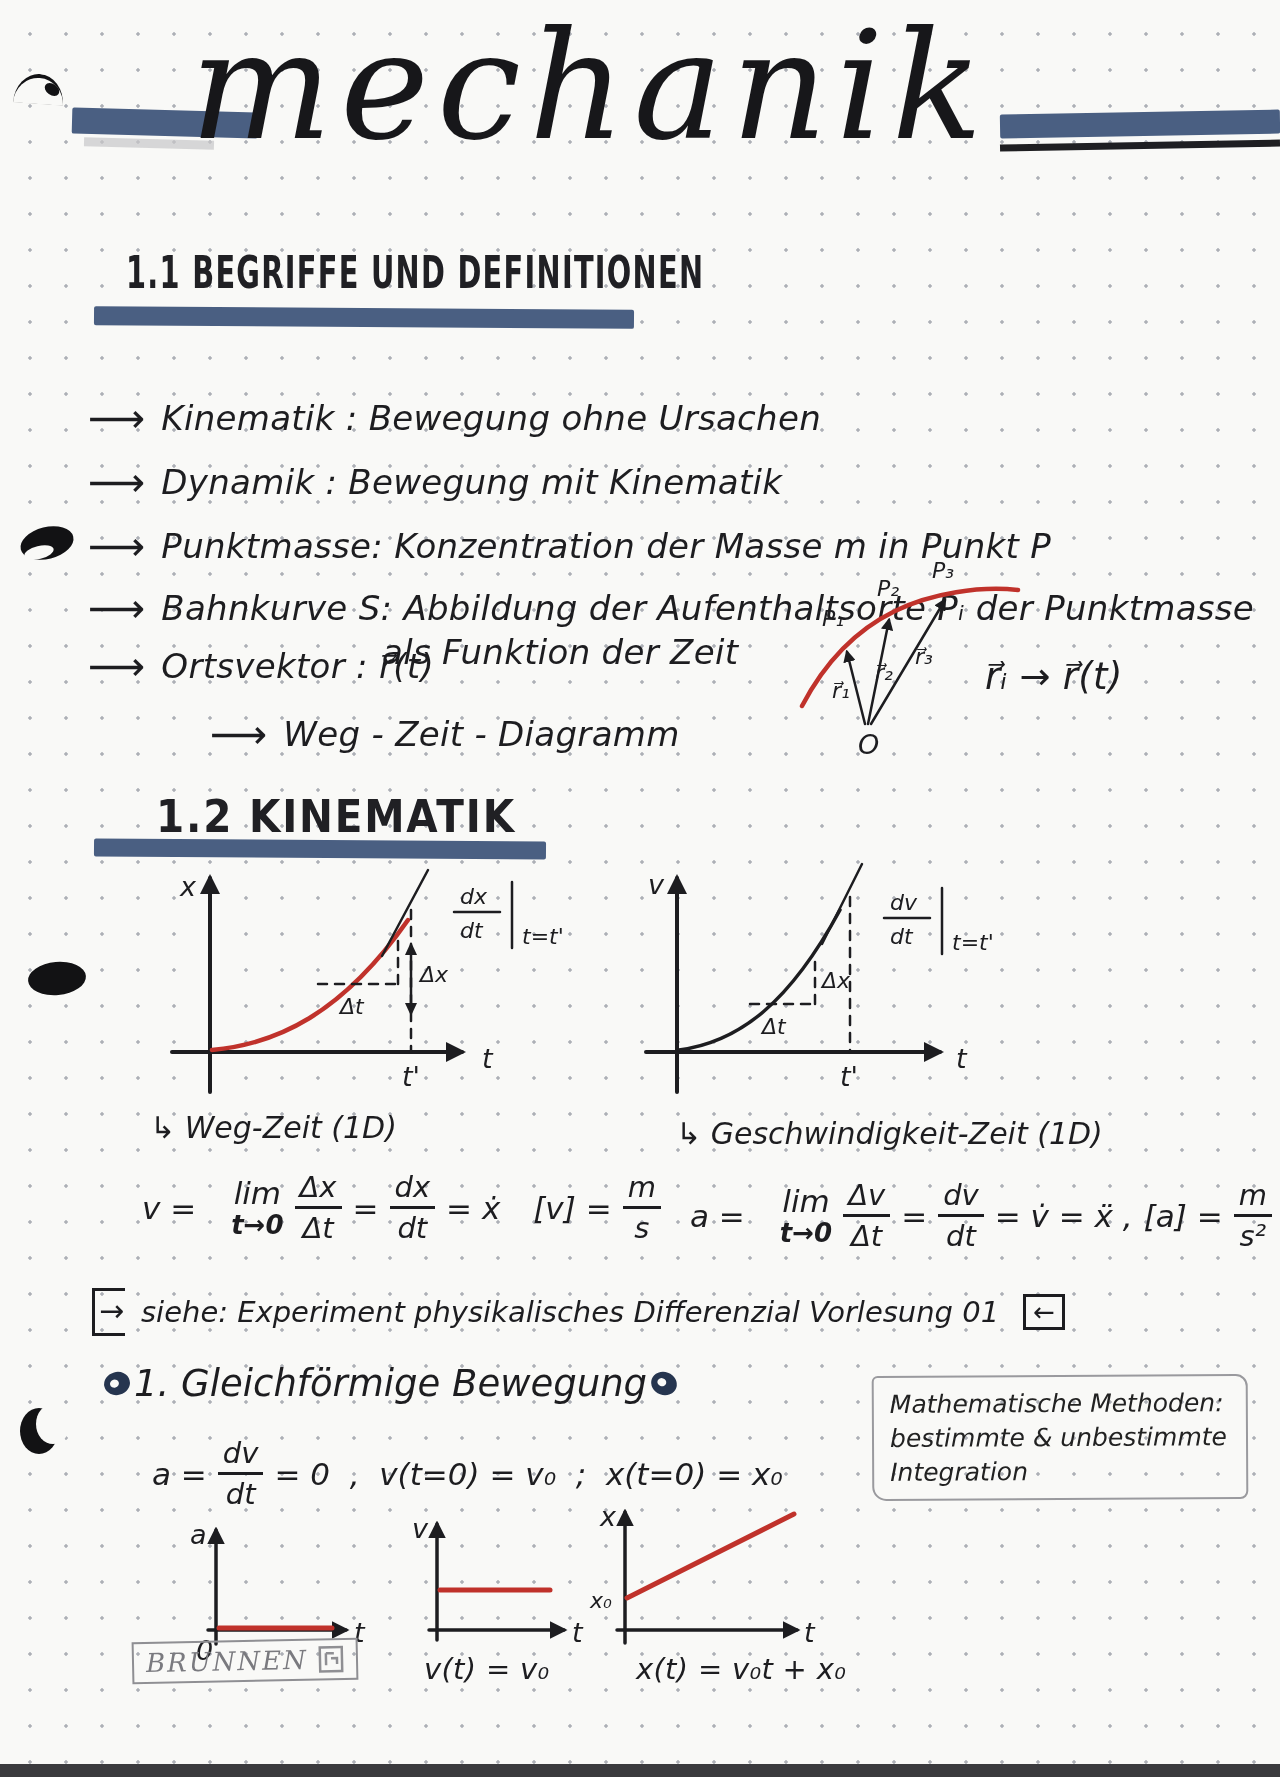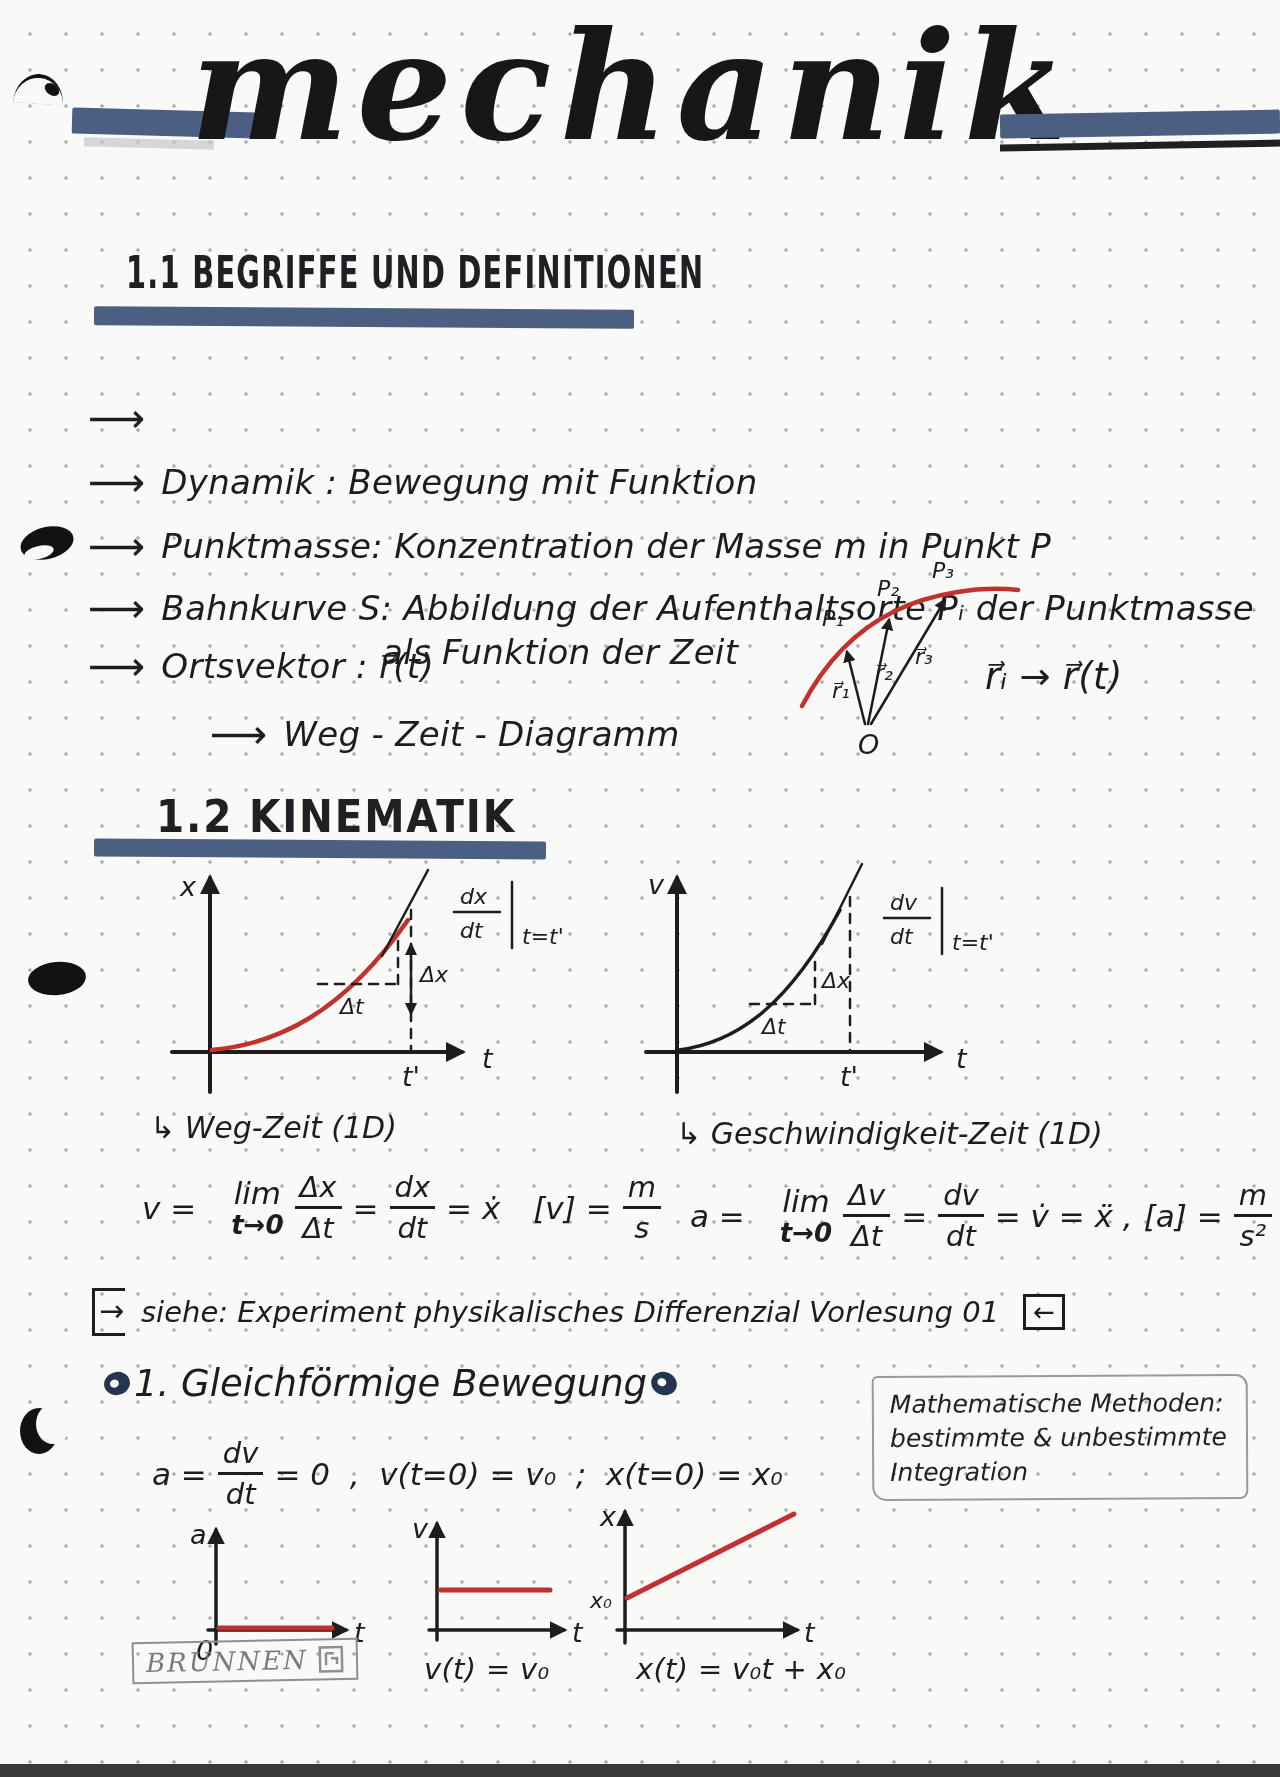--- a/index.html
+++ b/index.html
@@ -3,21 +3,21 @@
 <meta charset="utf-8">
 <style>
   html,body{margin:0;padding:0;background:#e9e9eb;}
   #page{position:relative;width:1280px;height:1777px;overflow:hidden;
     background-color:#f9f9f7;
     background-image:radial-gradient(circle,#adb0b6 1.5px,rgba(0,0,0,0) 1.8px);
     background-size:36px 36px;background-position:12px 16px;
     font-family:"DejaVu Sans",sans-serif;color:#1d1d20;}
   .abs{position:absolute;}
   .bar{background:#4a5f82;border-radius:2px;}
-  .title{font-family:"DejaVu Serif",serif;font-style:italic;font-weight:bold;
+  .title{font-family:"DejaVu Serif",serif;font-style:italic;font-weight:normal;
     font-size:150px;letter-spacing:8px;text-align:left;line-height:1.05;color:#17171a;white-space:nowrap;}
   .caps{font-weight:600;letter-spacing:2px;white-space:nowrap;color:#202024;}
   .hw{font-style:italic;font-size:34px;line-height:1.2;white-space:nowrap;letter-spacing:.3px;}
   .bullet{display:flex;gap:16px;align-items:flex-start;}
   .bullet .arrow{font-size:40px;line-height:1;font-style:normal;flex:none;}
   .capnote{font-style:italic;font-size:30px;white-space:nowrap;}
   .formula{display:flex;align-items:center;gap:11px;font-style:italic;font-size:31px;white-space:nowrap;}
   .frac{display:inline-flex;flex-direction:column;align-items:center;line-height:1.05;font-size:29px;}
   .frac .num{border-bottom:3px solid #1d1d20;padding:0 5px 4px;}
   .frac .den{padding-top:4px;}
@@ -76,24 +76,25 @@
   <div class="abs" style="left:84px;top:139px;width:130px;height:9px;background:#c7c7c9;opacity:.7;transform:rotate(1.5deg)"></div>
   <div class="abs title" style="left:190px;top:8px;width:800px">mechanik</div>
   <div class="abs bar" style="left:1000px;top:112px;width:280px;height:24px;transform:rotate(-1deg)"></div>
   <div class="abs" style="left:1000px;top:142px;width:280px;height:7px;background:#1f1f22;transform:rotate(-1deg)"></div>
 
   <div class="abs caps" style="left:126px;top:246px;font-size:45px;transform:scaleX(.64);transform-origin:left top">1.1 BEGRIFFE UND DEFINITIONEN</div>
   <div class="abs bar" style="left:94px;top:308px;width:540px;height:19px;transform:rotate(.4deg)"></div>
 
   <div class="abs bullet" style="left:88px;top:398px">
     <span class="arrow">⟶</span>
+    <span class="hw">Kinematik : Bewegung ohne Ursachen</span>
   </div>
   <div class="abs bullet" style="left:88px;top:462px">
     <span class="arrow">⟶</span>
-    <span class="hw">Dynamik : Bewegung mit Funktion</span>
+    <span class="hw">Dynamik : Bewegung mit Kinematik</span>
   </div>
   <div class="abs bullet" style="left:88px;top:526px">
     <span class="arrow">⟶</span>
     <span class="hw">Punktmasse: Konzentration der Masse m in Punkt P</span>
   </div>
   <div class="abs bullet" style="left:88px;top:588px">
     <span class="arrow">⟶</span>
     <span class="hw">Bahnkurve S: Abbildung der Aufenthaltsorte Pᵢ der Punktmasse</span>
   </div>
   <div class="abs hw" style="left:382px;top:632px">als Funktion der Zeit</div>

